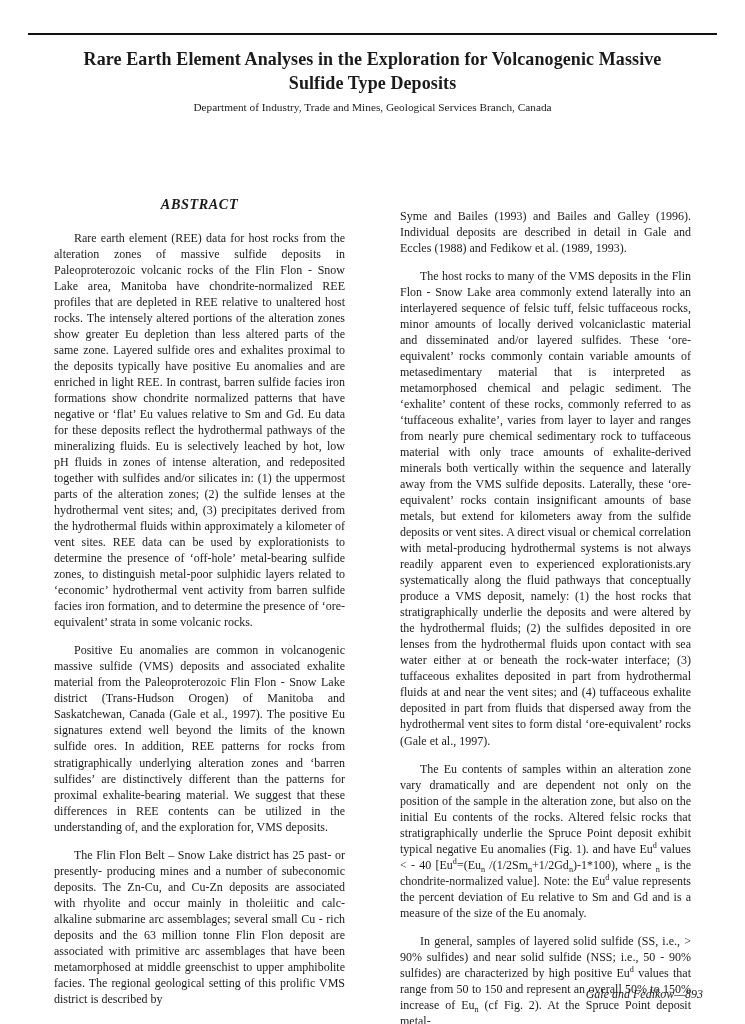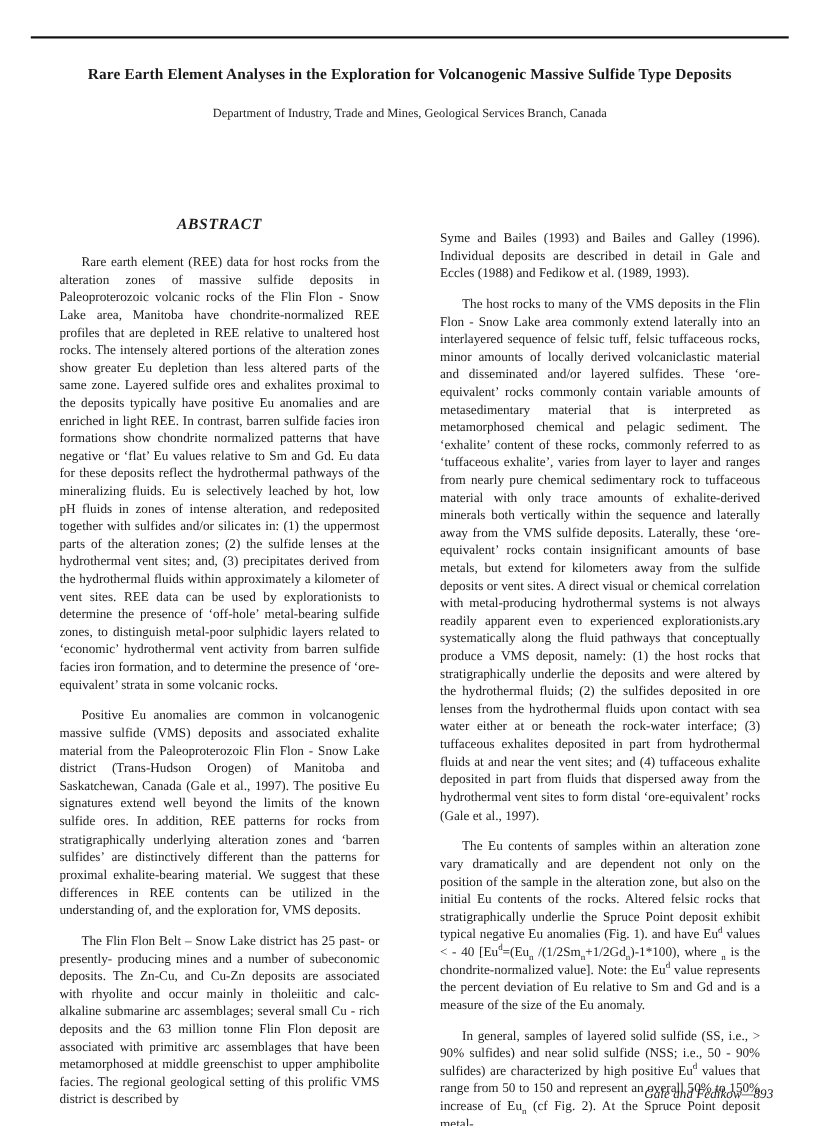--- a/index.html
+++ b/index.html
@@ -26,34 +26,34 @@
     background: #111111;
   }
   .title-block {
     position: absolute;
     left: 56px;
     top: 48px;
     width: 633px;
     text-align: center;
   }
   .paper-title {
-    font-size: 14px;
+    font-size: 18px;
     font-weight: bold;
     line-height: 1.32;
     letter-spacing: 0.1px;
-    margin: 12px;
+    margin: 0;
   }
   .authors {
     margin-top: 22px;
     font-size: 12.4px;
     line-height: 1.35;
   }
   .authors .nm { font-weight: bold; }
   .affiliation {
-    margin-top: 18px;
+    margin-top: 4px;
     font-size: 11.3px;
     line-height: 1.3;
   }
   .columns {
     position: absolute;
     left: 42px;
     top: 196px;
     width: 661px;
     height: 770px;
     display: flex;

